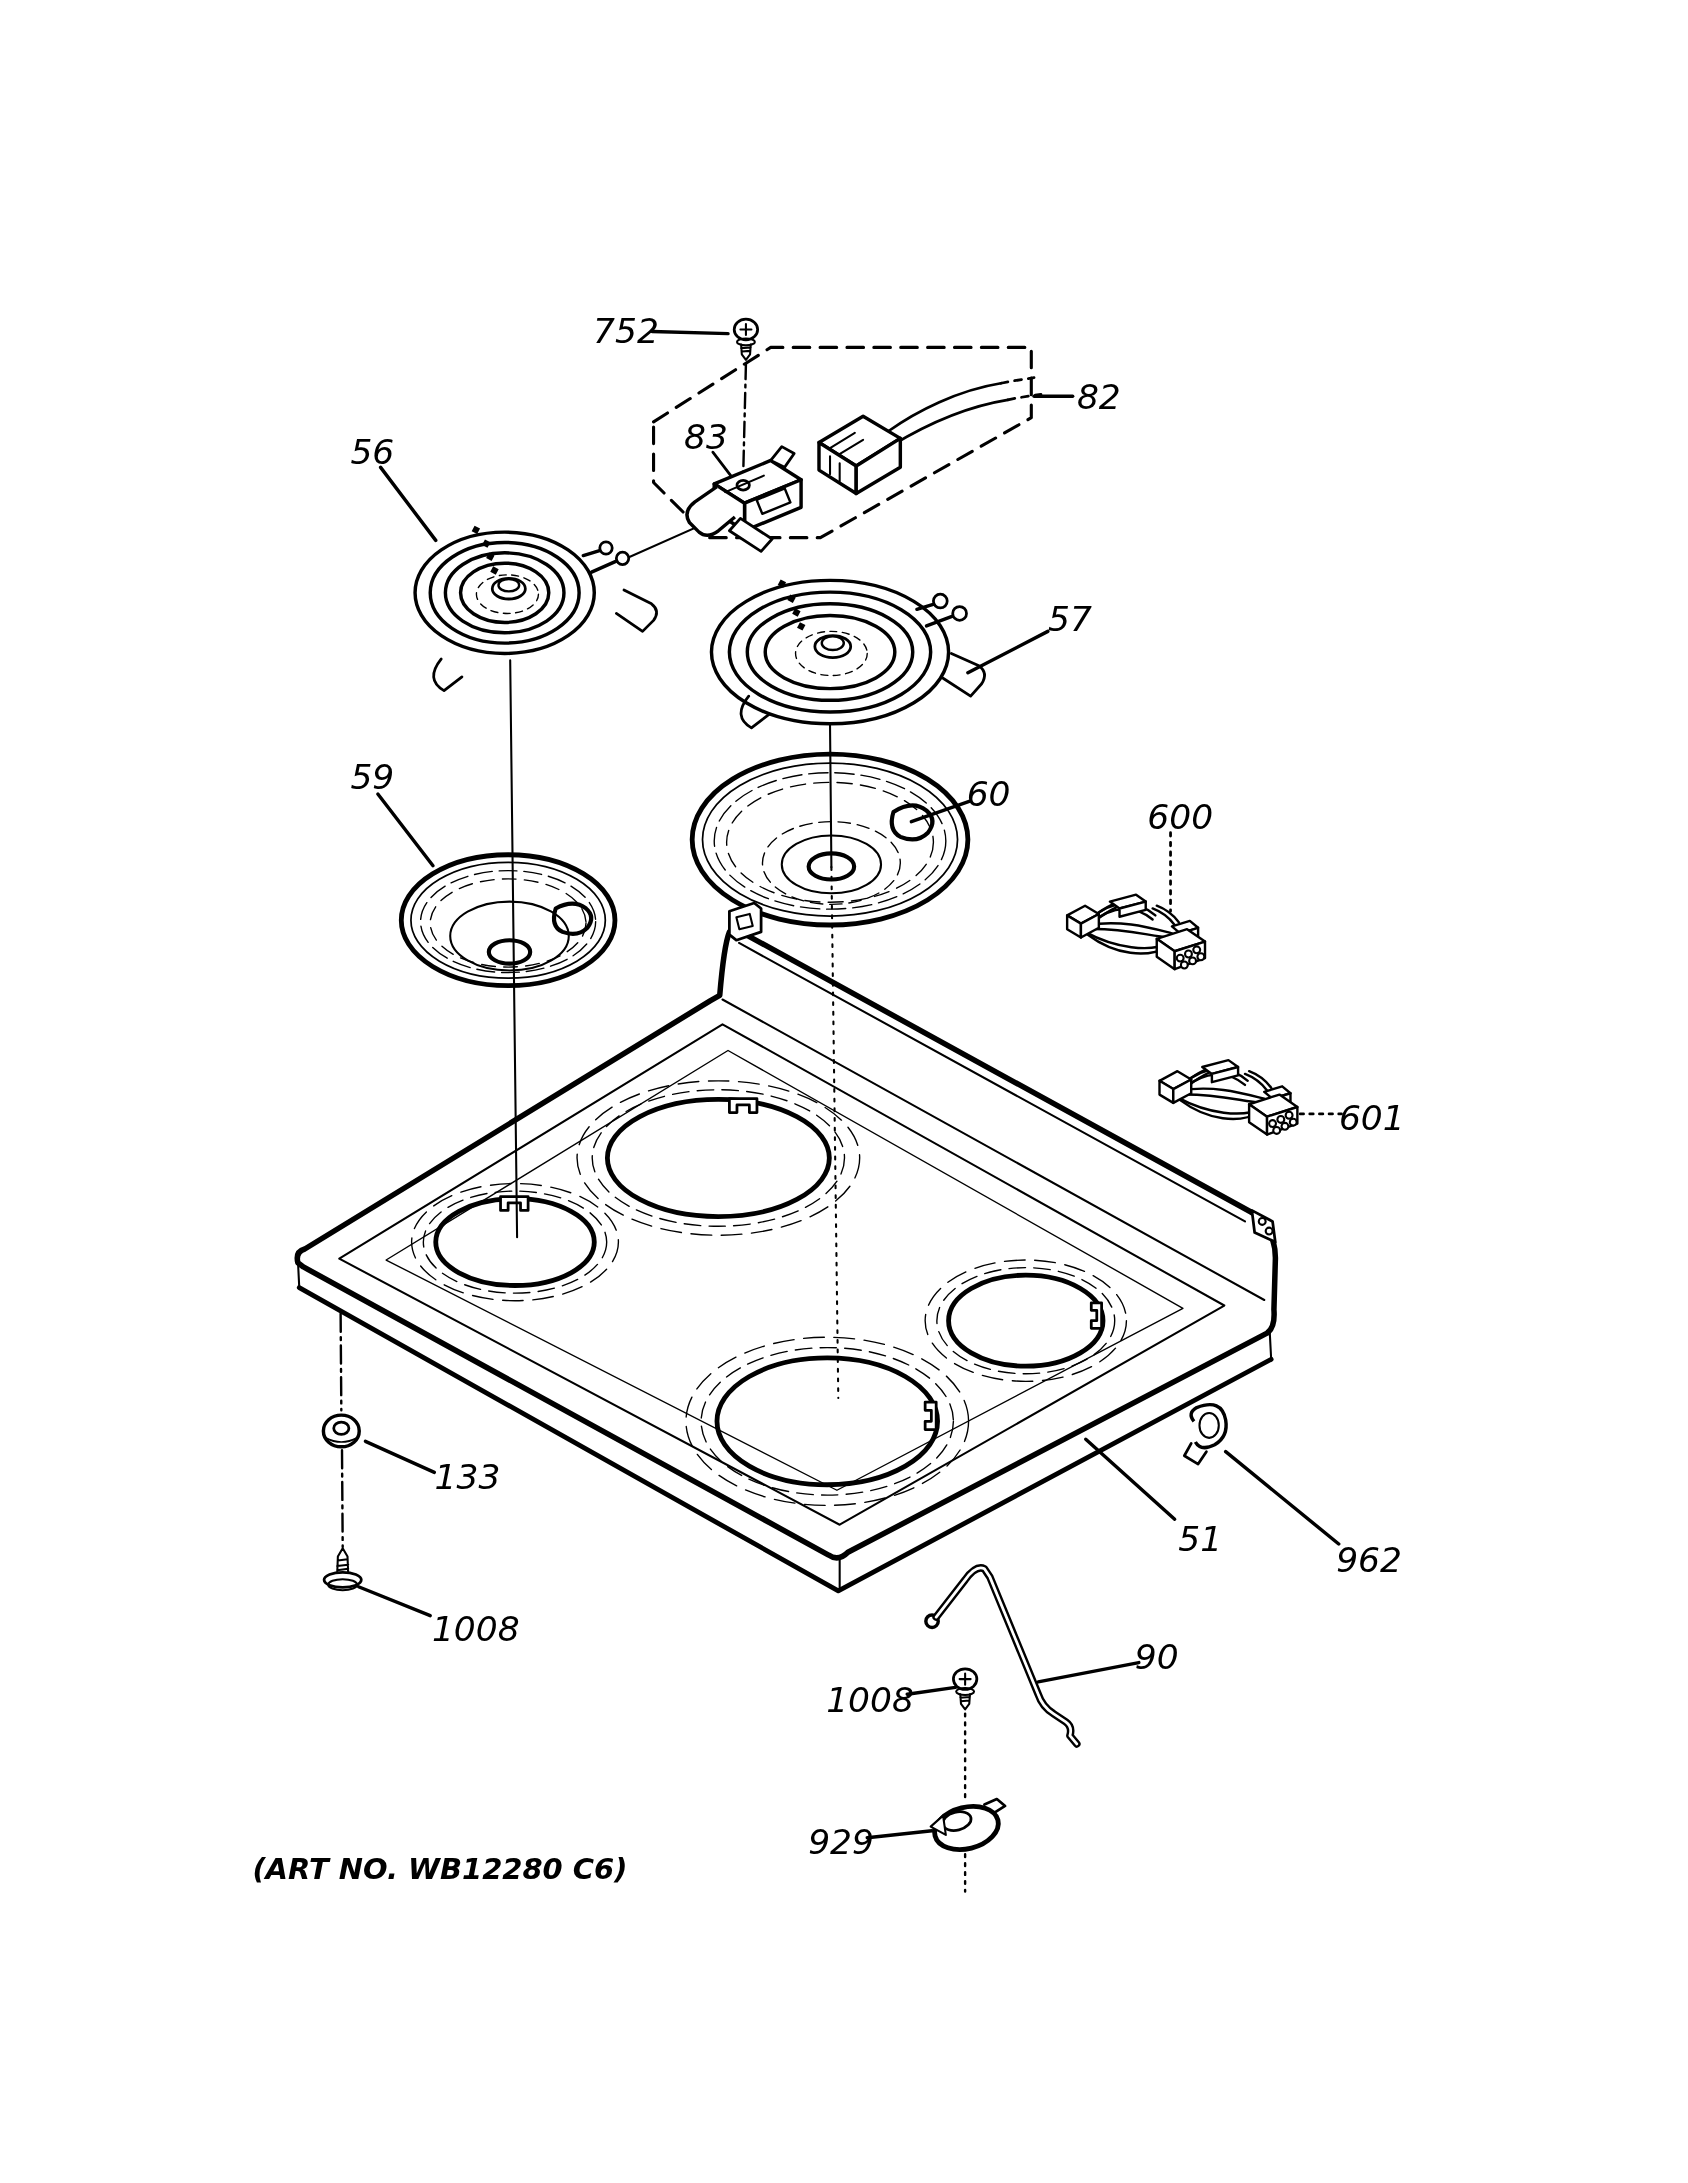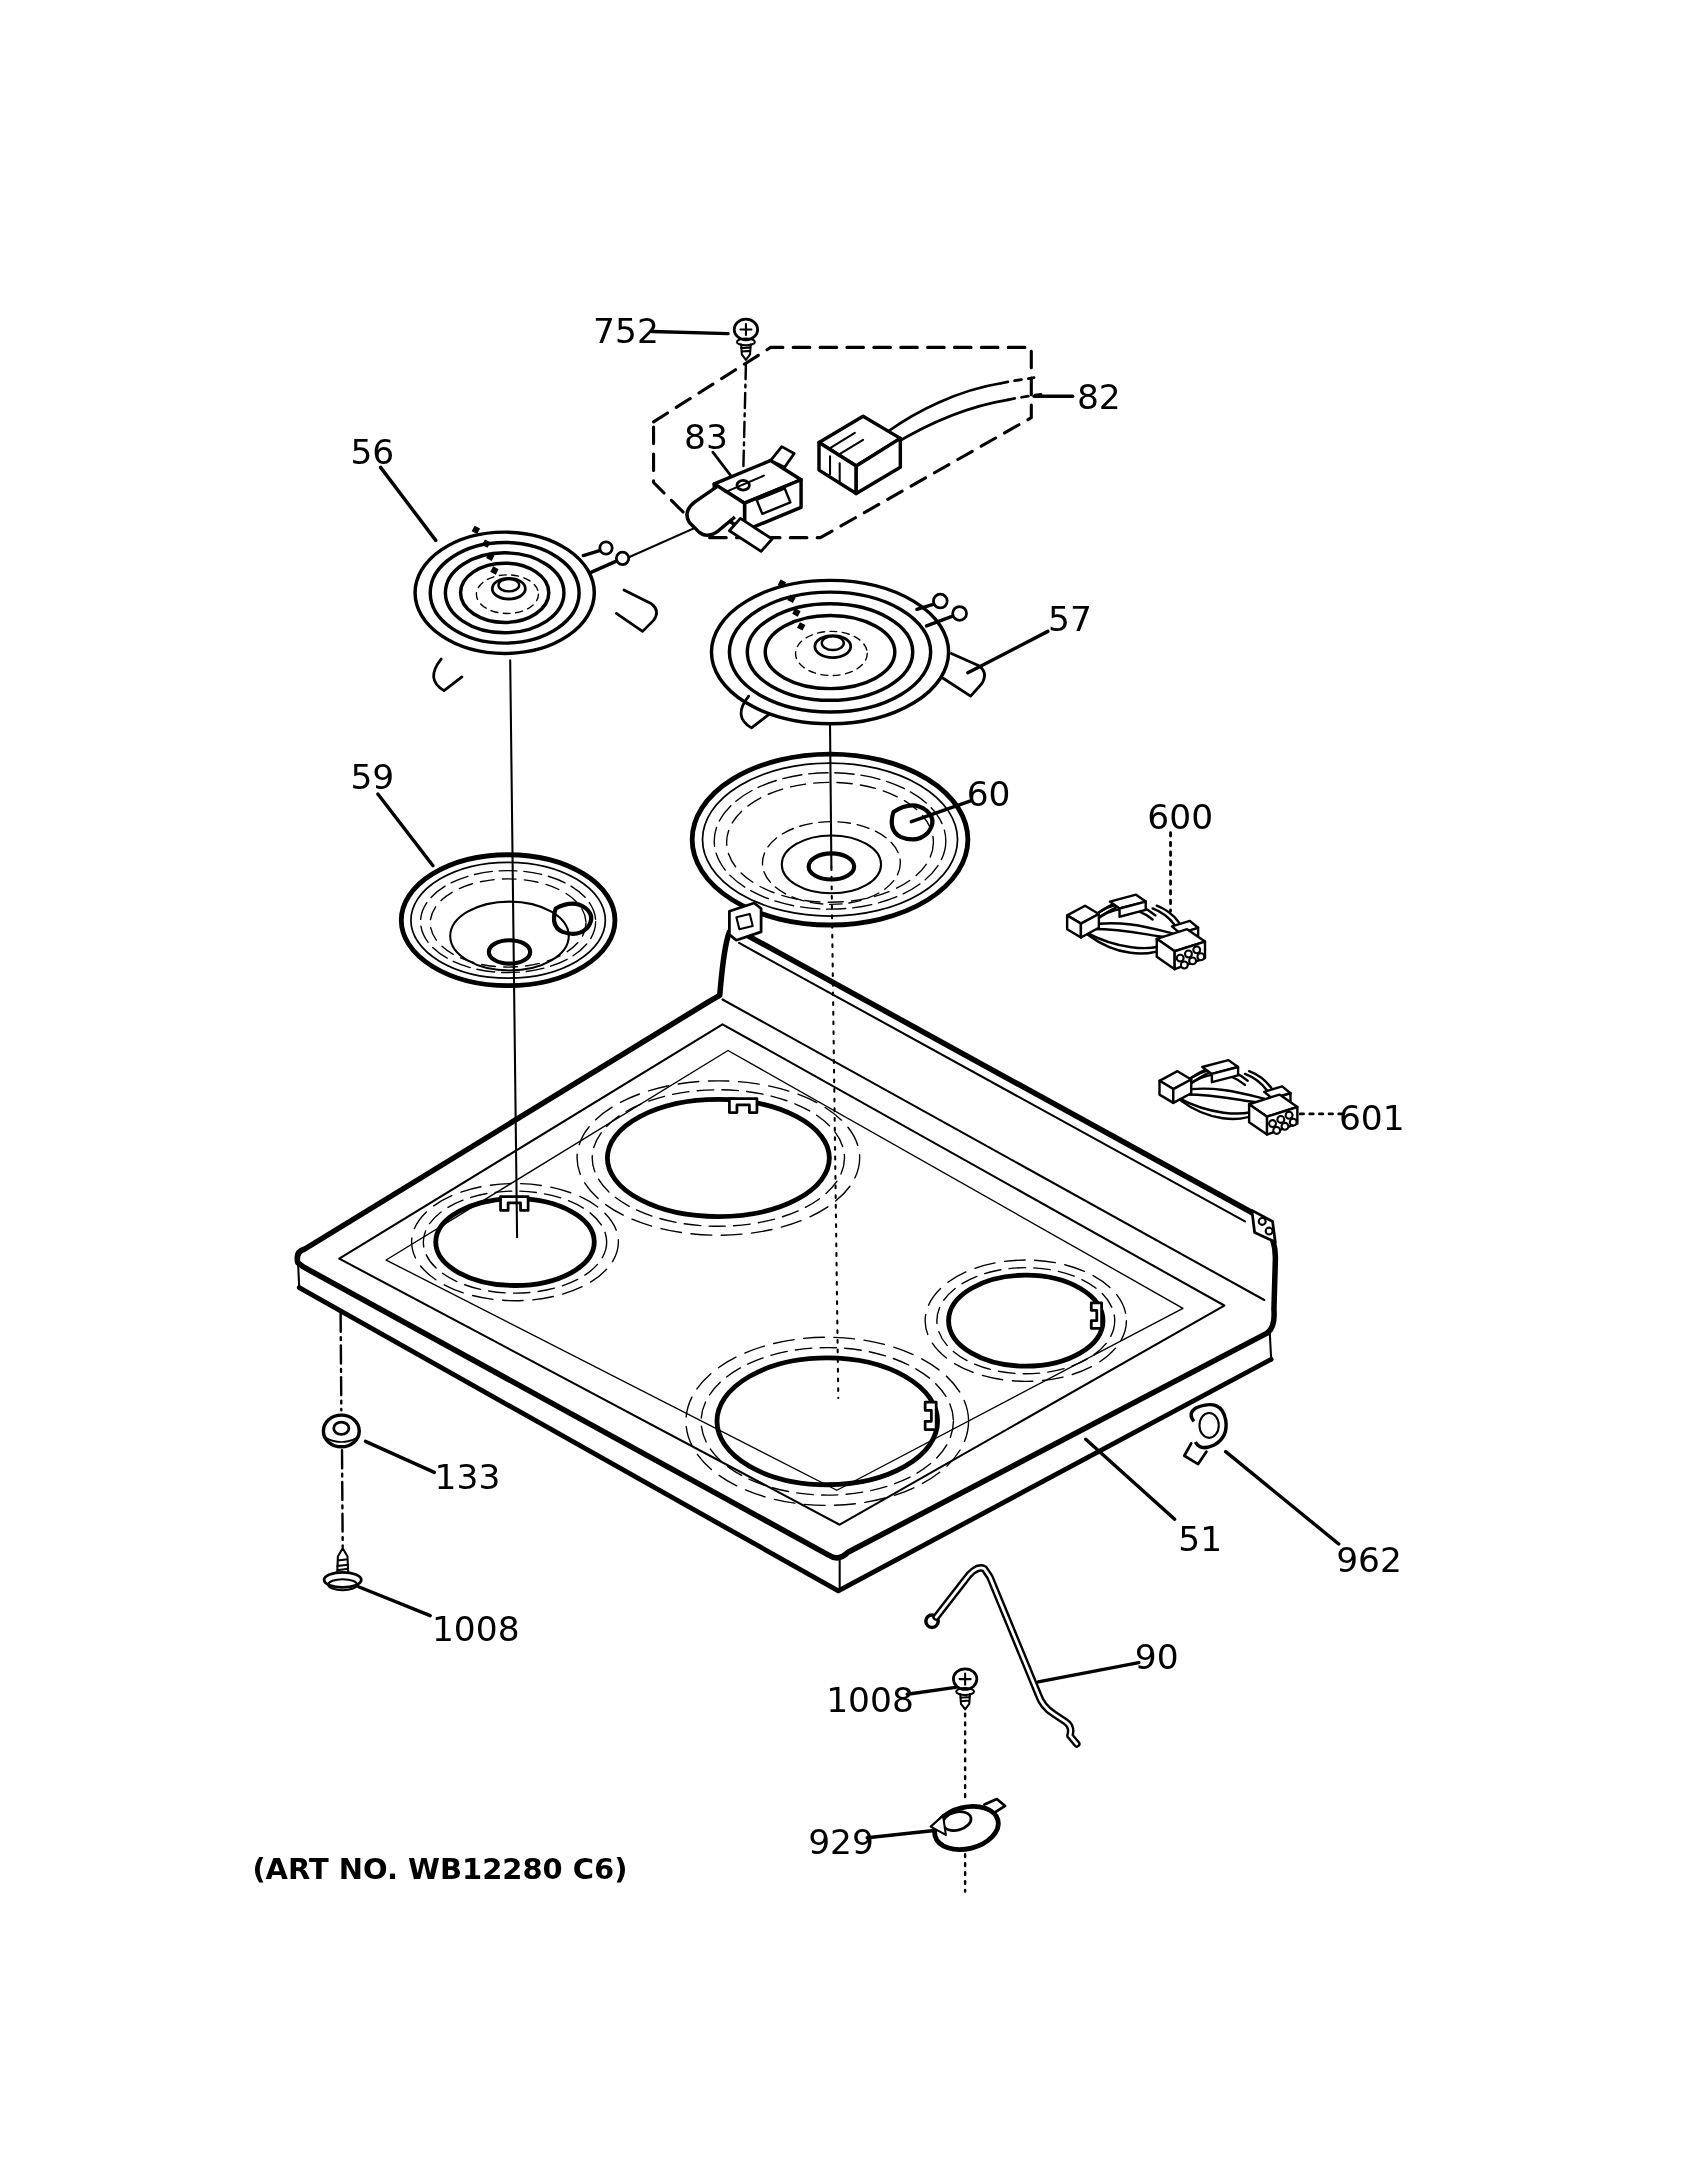--- a/index.html
+++ b/index.html
@@ -1,17 +1,17 @@
 <!DOCTYPE html>
 <html style="font-size:11px"><head>
 <meta charset="utf-8">
 <style>
   html,body{margin:0;padding:0;background:#ffffff;}
   .page{position:relative;width:1427px;height:2183px;background:#ffffff;overflow:hidden;
-        font-family:"DejaVu Sans","Liberation Sans",sans-serif;}
+        font-family:"DejaVu Sans","Liberation Sans",sans-serif;font-style:italic;}
   svg{position:absolute;left:0;top:0;}
   .ln{stroke:#000;fill:none;stroke-linecap:round;stroke-linejoin:round;}
   .fw{stroke:#000;fill:#fff;stroke-linejoin:round;}
   .nub{fill:#000;stroke:none;}
   text.callout{fill:#000;stroke:none;font-size:50px;font-family:"DejaVu Sans","Liberation Sans",sans-serif;}
   text.artno{fill:#000;stroke:none;font-size:42px;font-weight:700;font-family:"DejaVu Sans","Liberation Sans",sans-serif;}
 </style>
 </head>
 <body>
 

